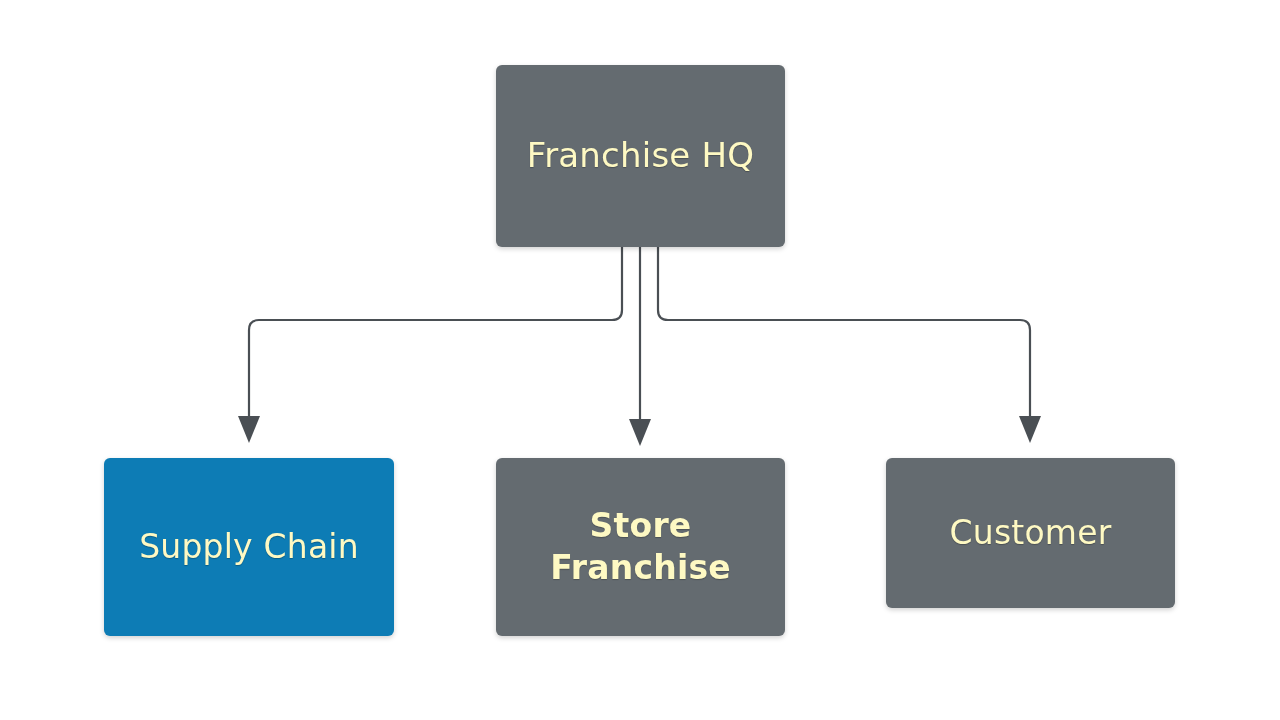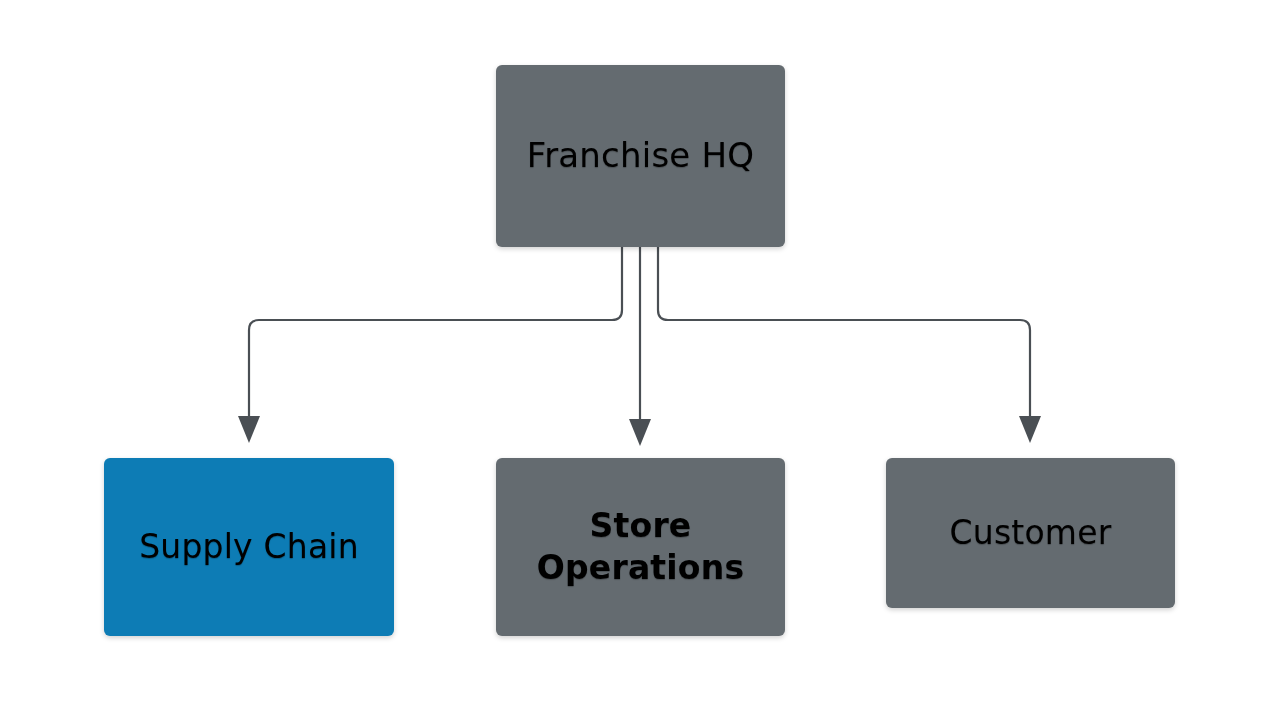--- a/index.html
+++ b/index.html
@@ -38,21 +38,21 @@
   
   .node {
     position: absolute;
     z-index: 2;
     box-sizing: border-box;
     border-radius: 6px;
     display: flex;
     align-items: center;
     justify-content: center;
     text-align: center;
-    color: #000000;
+    color: #fef9c3;
     box-shadow: 0 2px 5px rgba(0, 0, 0, 0.18);
     user-select: none;
   }
 
   .node-label {
     display: block;
     width: 100%;
     padding: 0 10px;
     box-sizing: border-box;
     font-weight: 400;
@@ -147,20 +147,20 @@
   <div class="node" id="node-franchise-hq" style="background: rgb(100, 107, 112);">
     <span class="node-label">Franchise HQ</span>
   </div>
 
   <div class="node" id="node-supply-chain" style="background: rgb(13, 124, 181);">
     <span class="node-label">Supply Chain</span>
   </div>
 
   <div class="node" id="node-store-operations" style="background: rgb(100, 107, 112);">
     <span class="node-label">Store
-Operations</span>
+Franchise</span>
   </div>
 
   <div class="node" id="node-customer" style="background: rgb(100, 107, 112);">
     <span class="node-label">Customer</span>
   </div>
 
 </div>
 
 </body></html>

